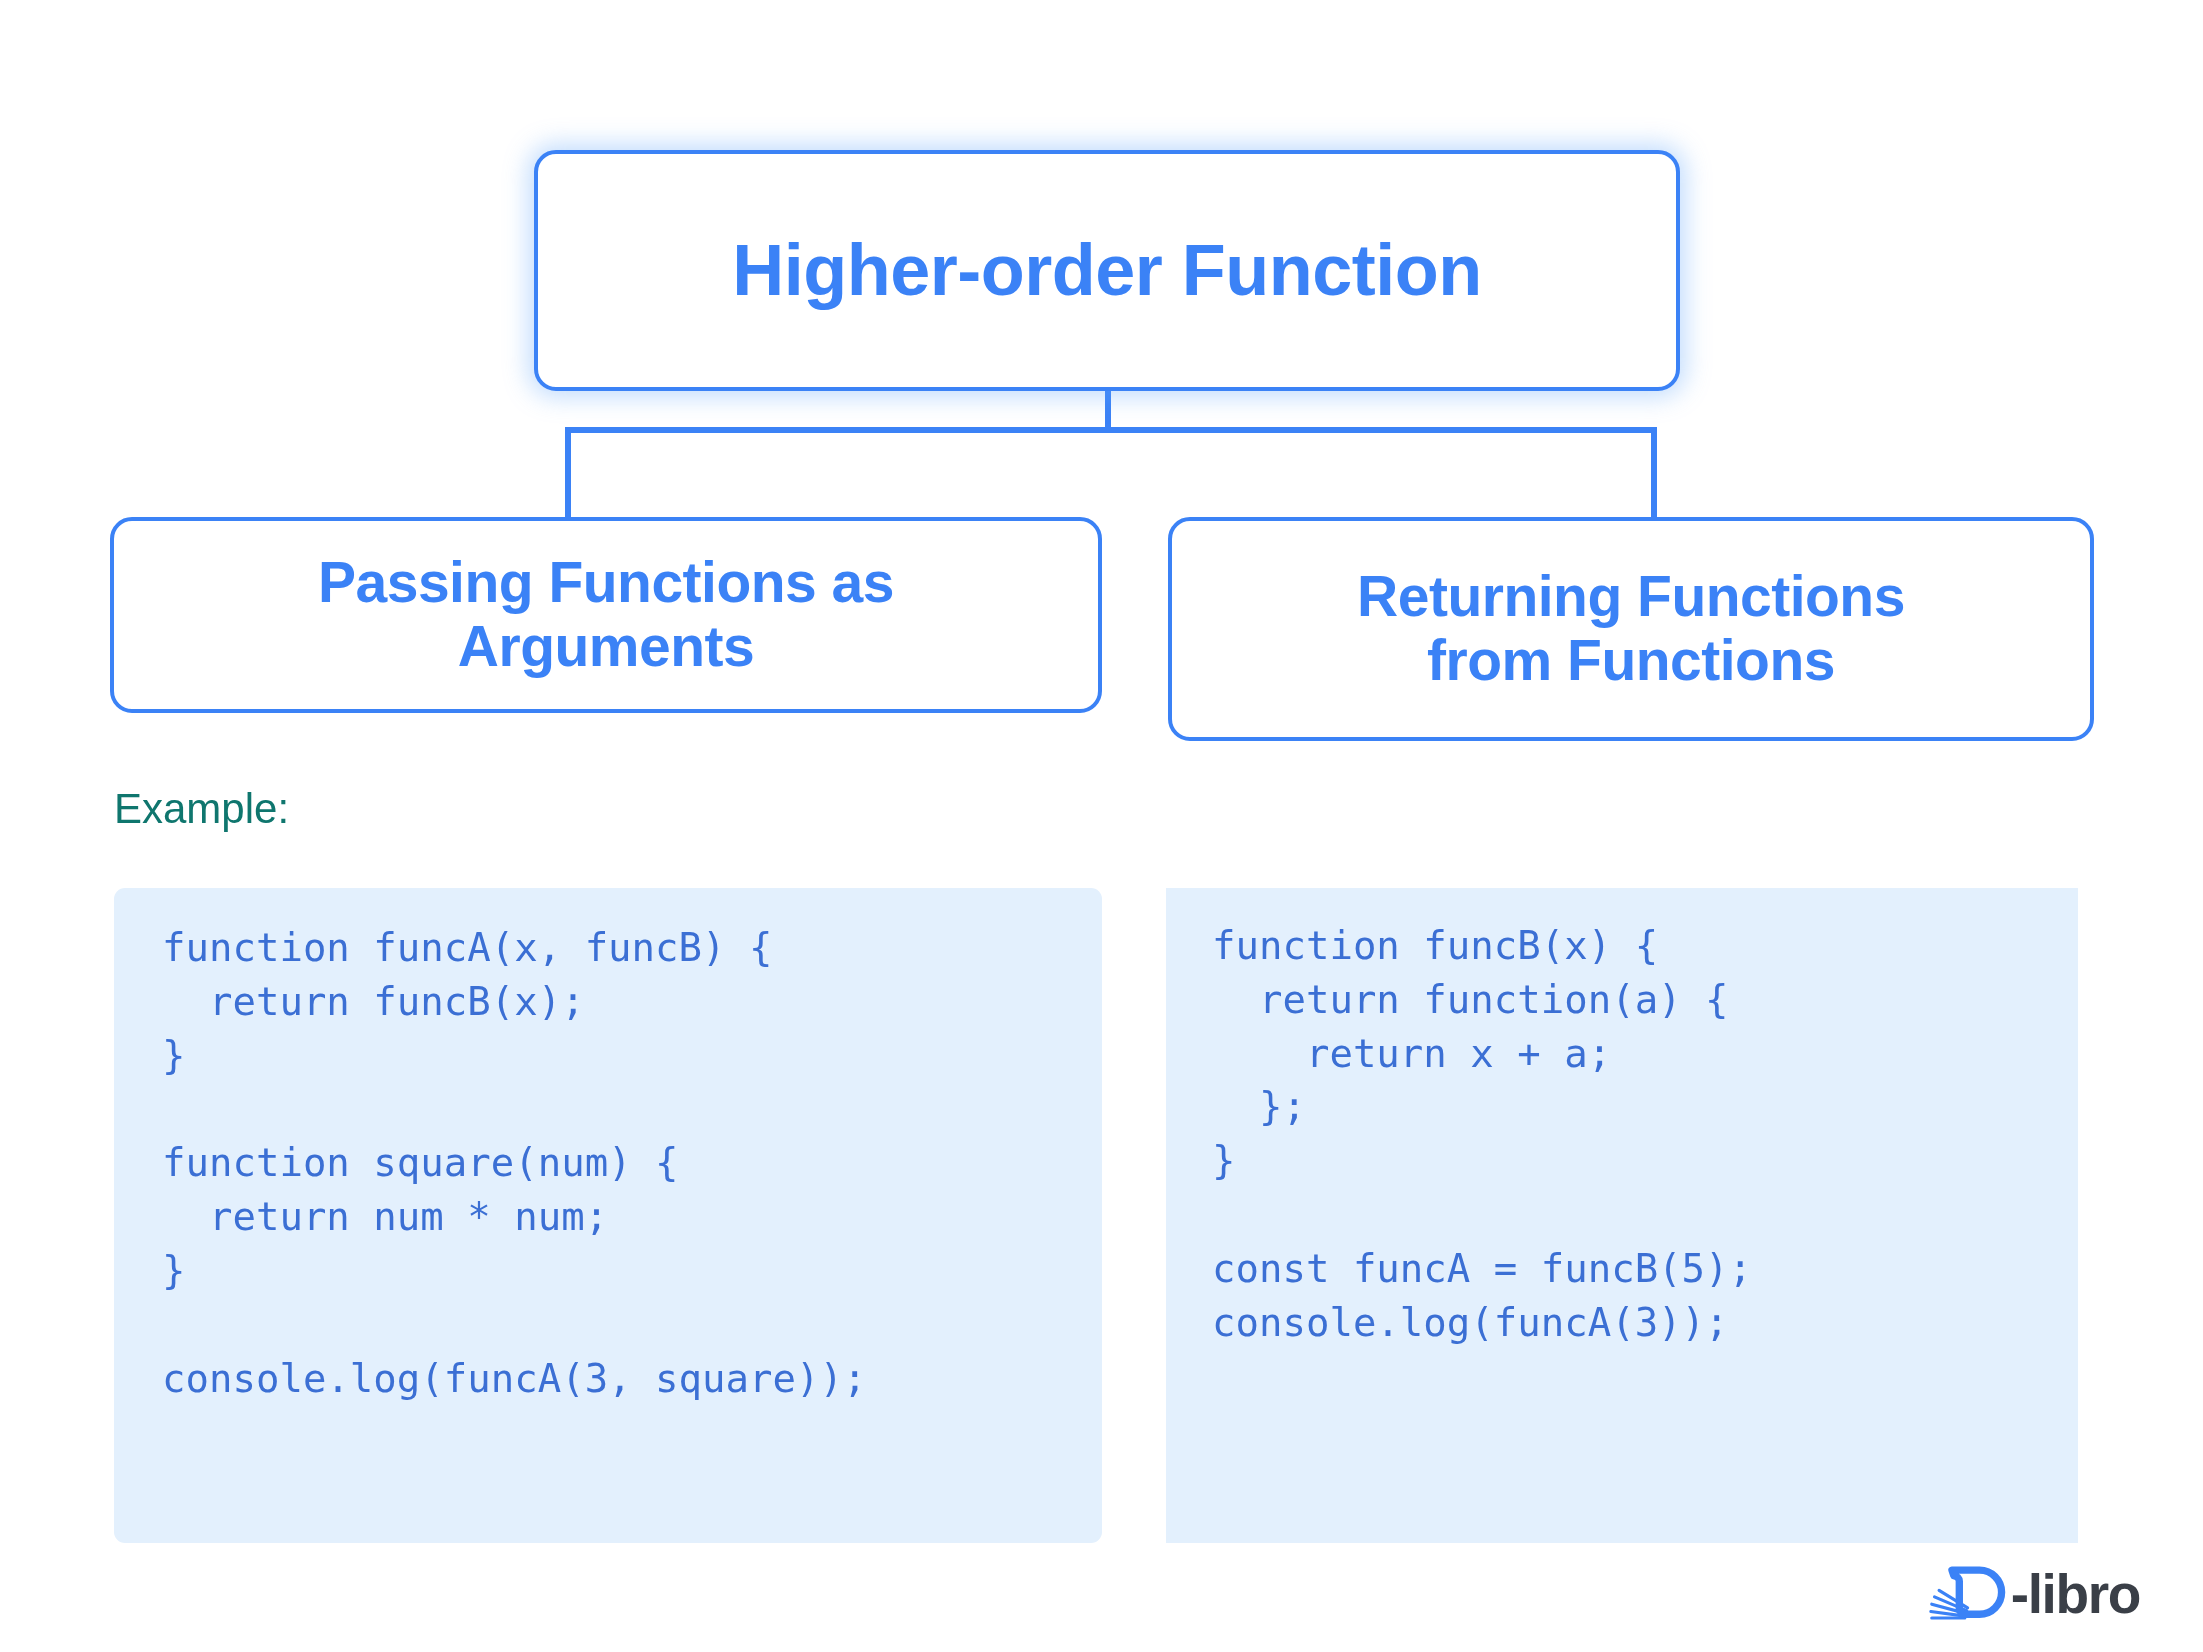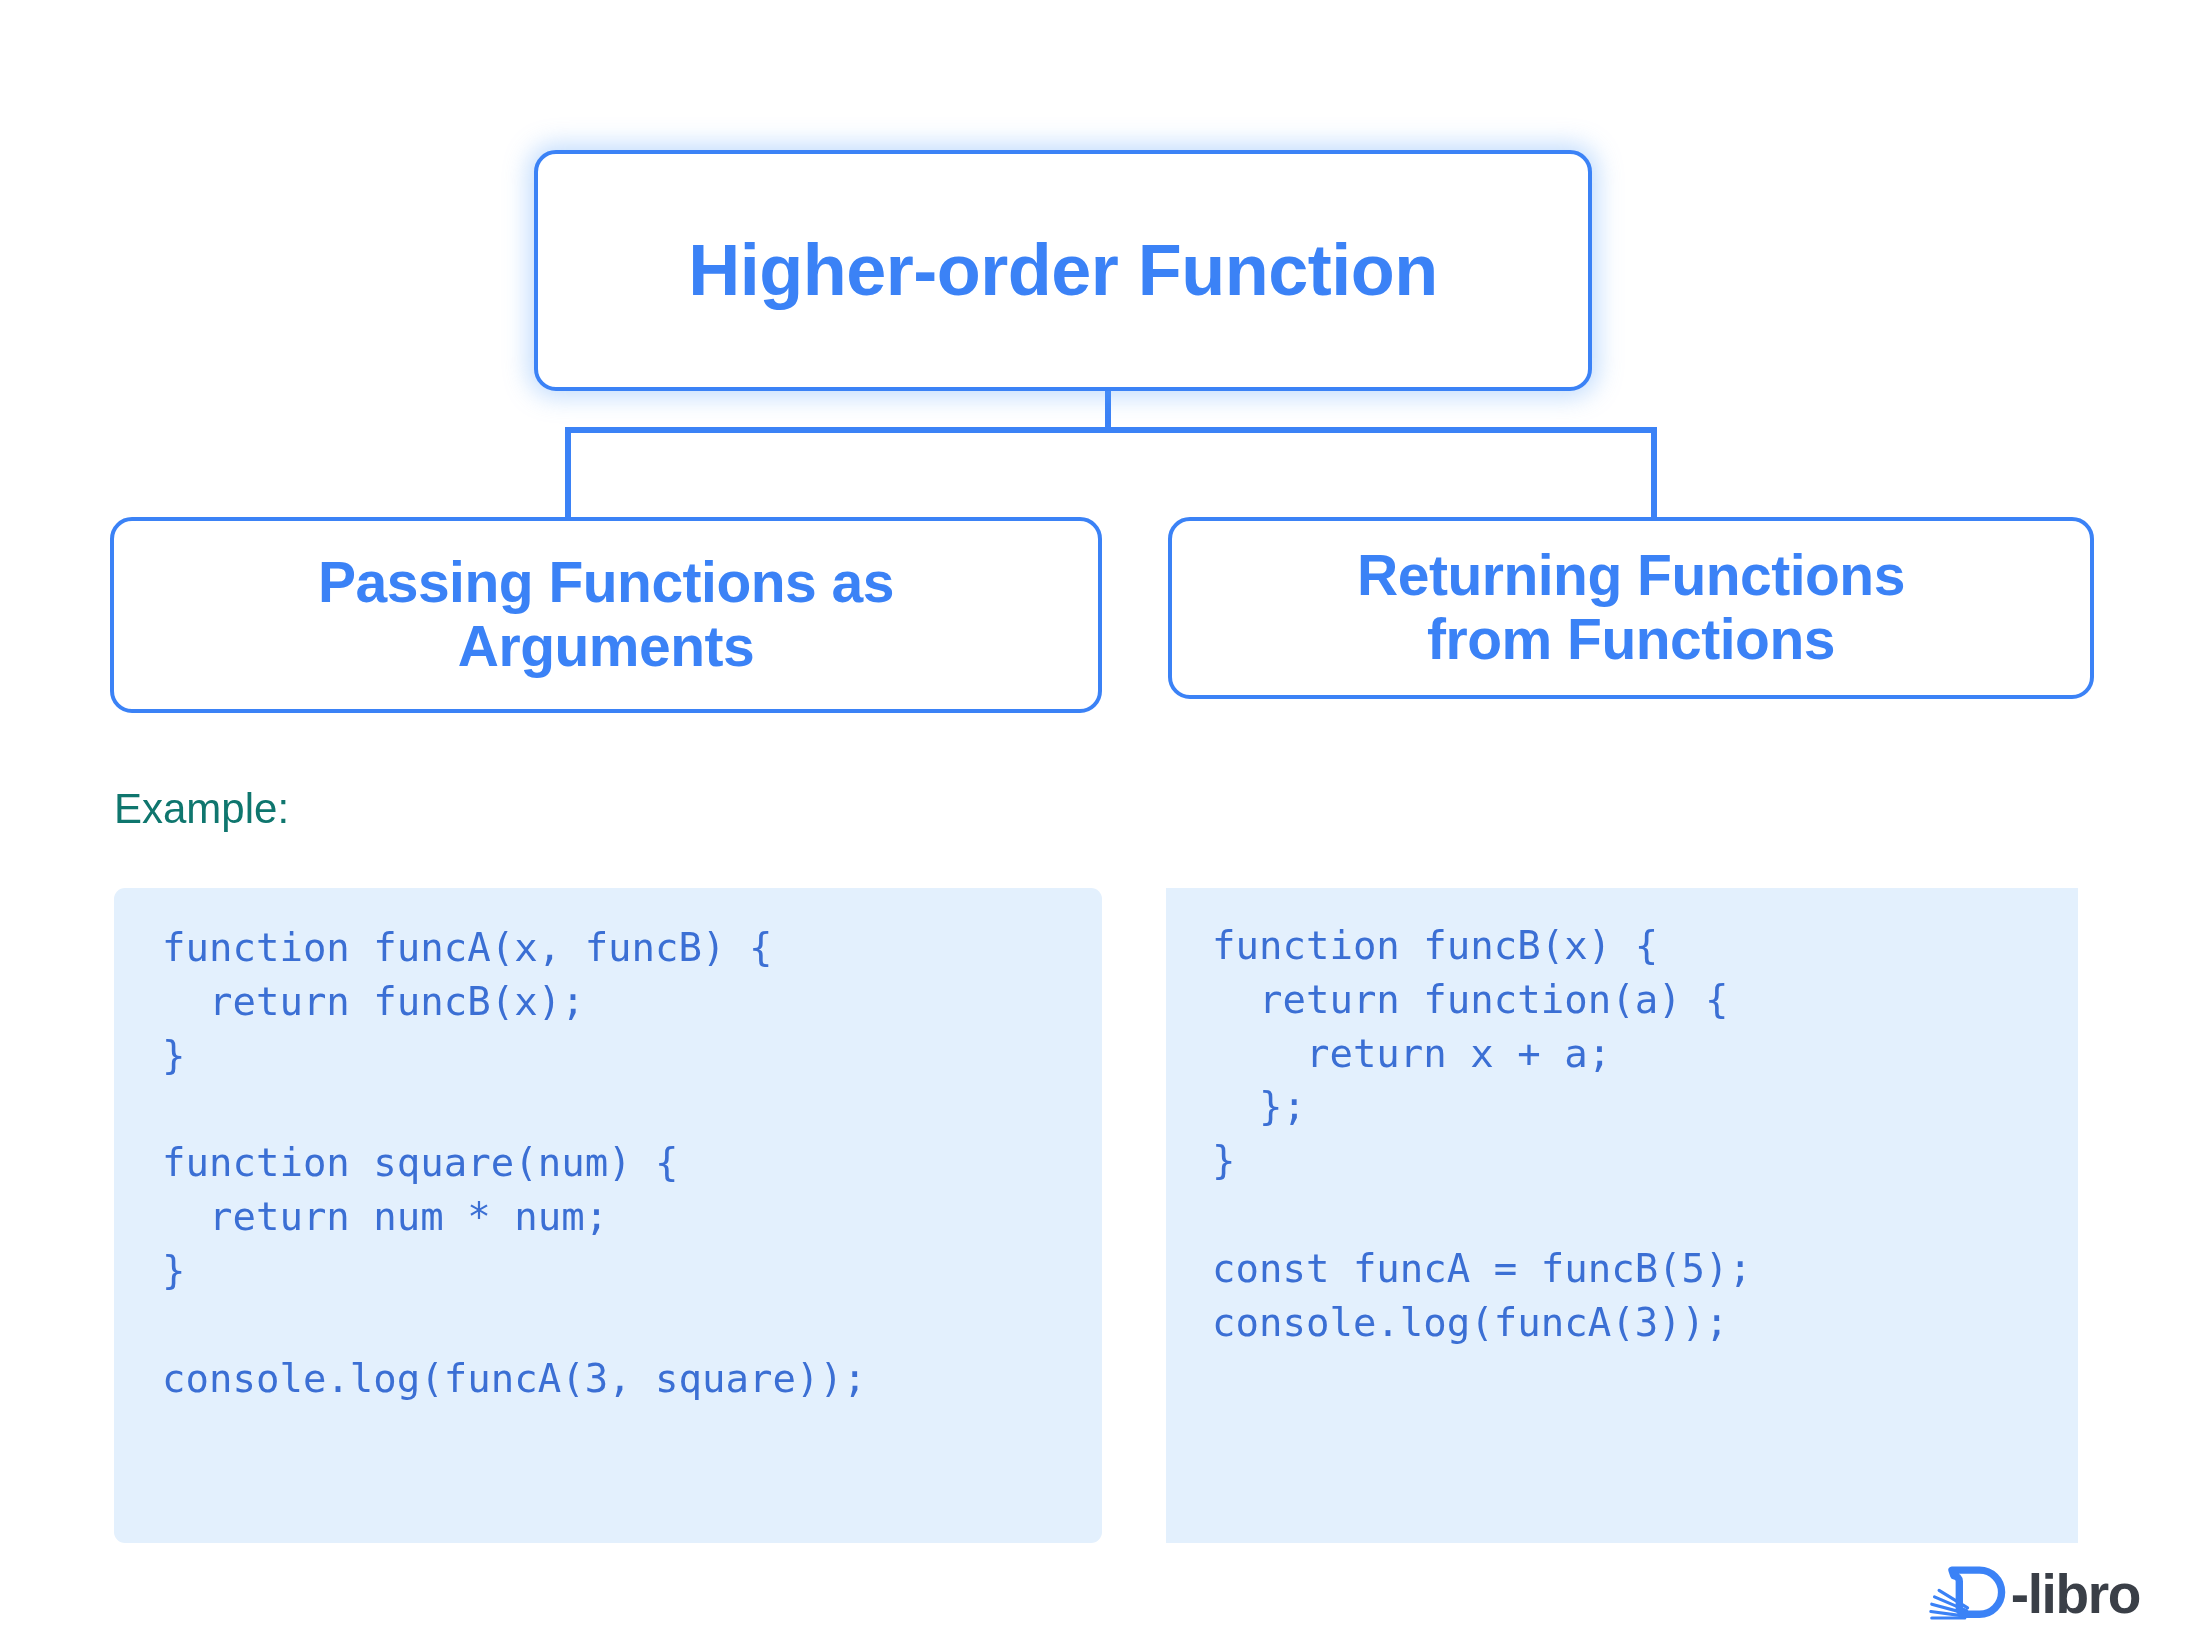--- a/index.html
+++ b/index.html
@@ -35,38 +35,38 @@
     font-stretch: condensed;
     letter-spacing: -0.5px;
     line-height: 1.12;
     white-space: pre-line;
   }
 
   
   #root-node {
     left: 534px;
     top: 150px;
-    width: 1058px;
+    width: 1146px;
     height: 241px;
     box-shadow: 0 0 24px 5.5px rgba(96,165,250,0.38);
   }
   #root-node .node-label { font-size: 72px; }
 
   
   #child-left {
     left: 110px;
     top: 517px;
     width: 992px;
     height: 196px;
   }
   #child-right {
     left: 1168px;
     top: 517px;
     width: 926px;
-    height: 182px;
+    height: 224px;
   }
   .child .node-label { font-size: 57px; }
 
   
   .conn {
     position: absolute;
     background: #3b82f6;
     z-index: 1;
   }
   #conn-stem      { left: 1105px; top: 390px;  width: 5.5px;    height: 42px; }

